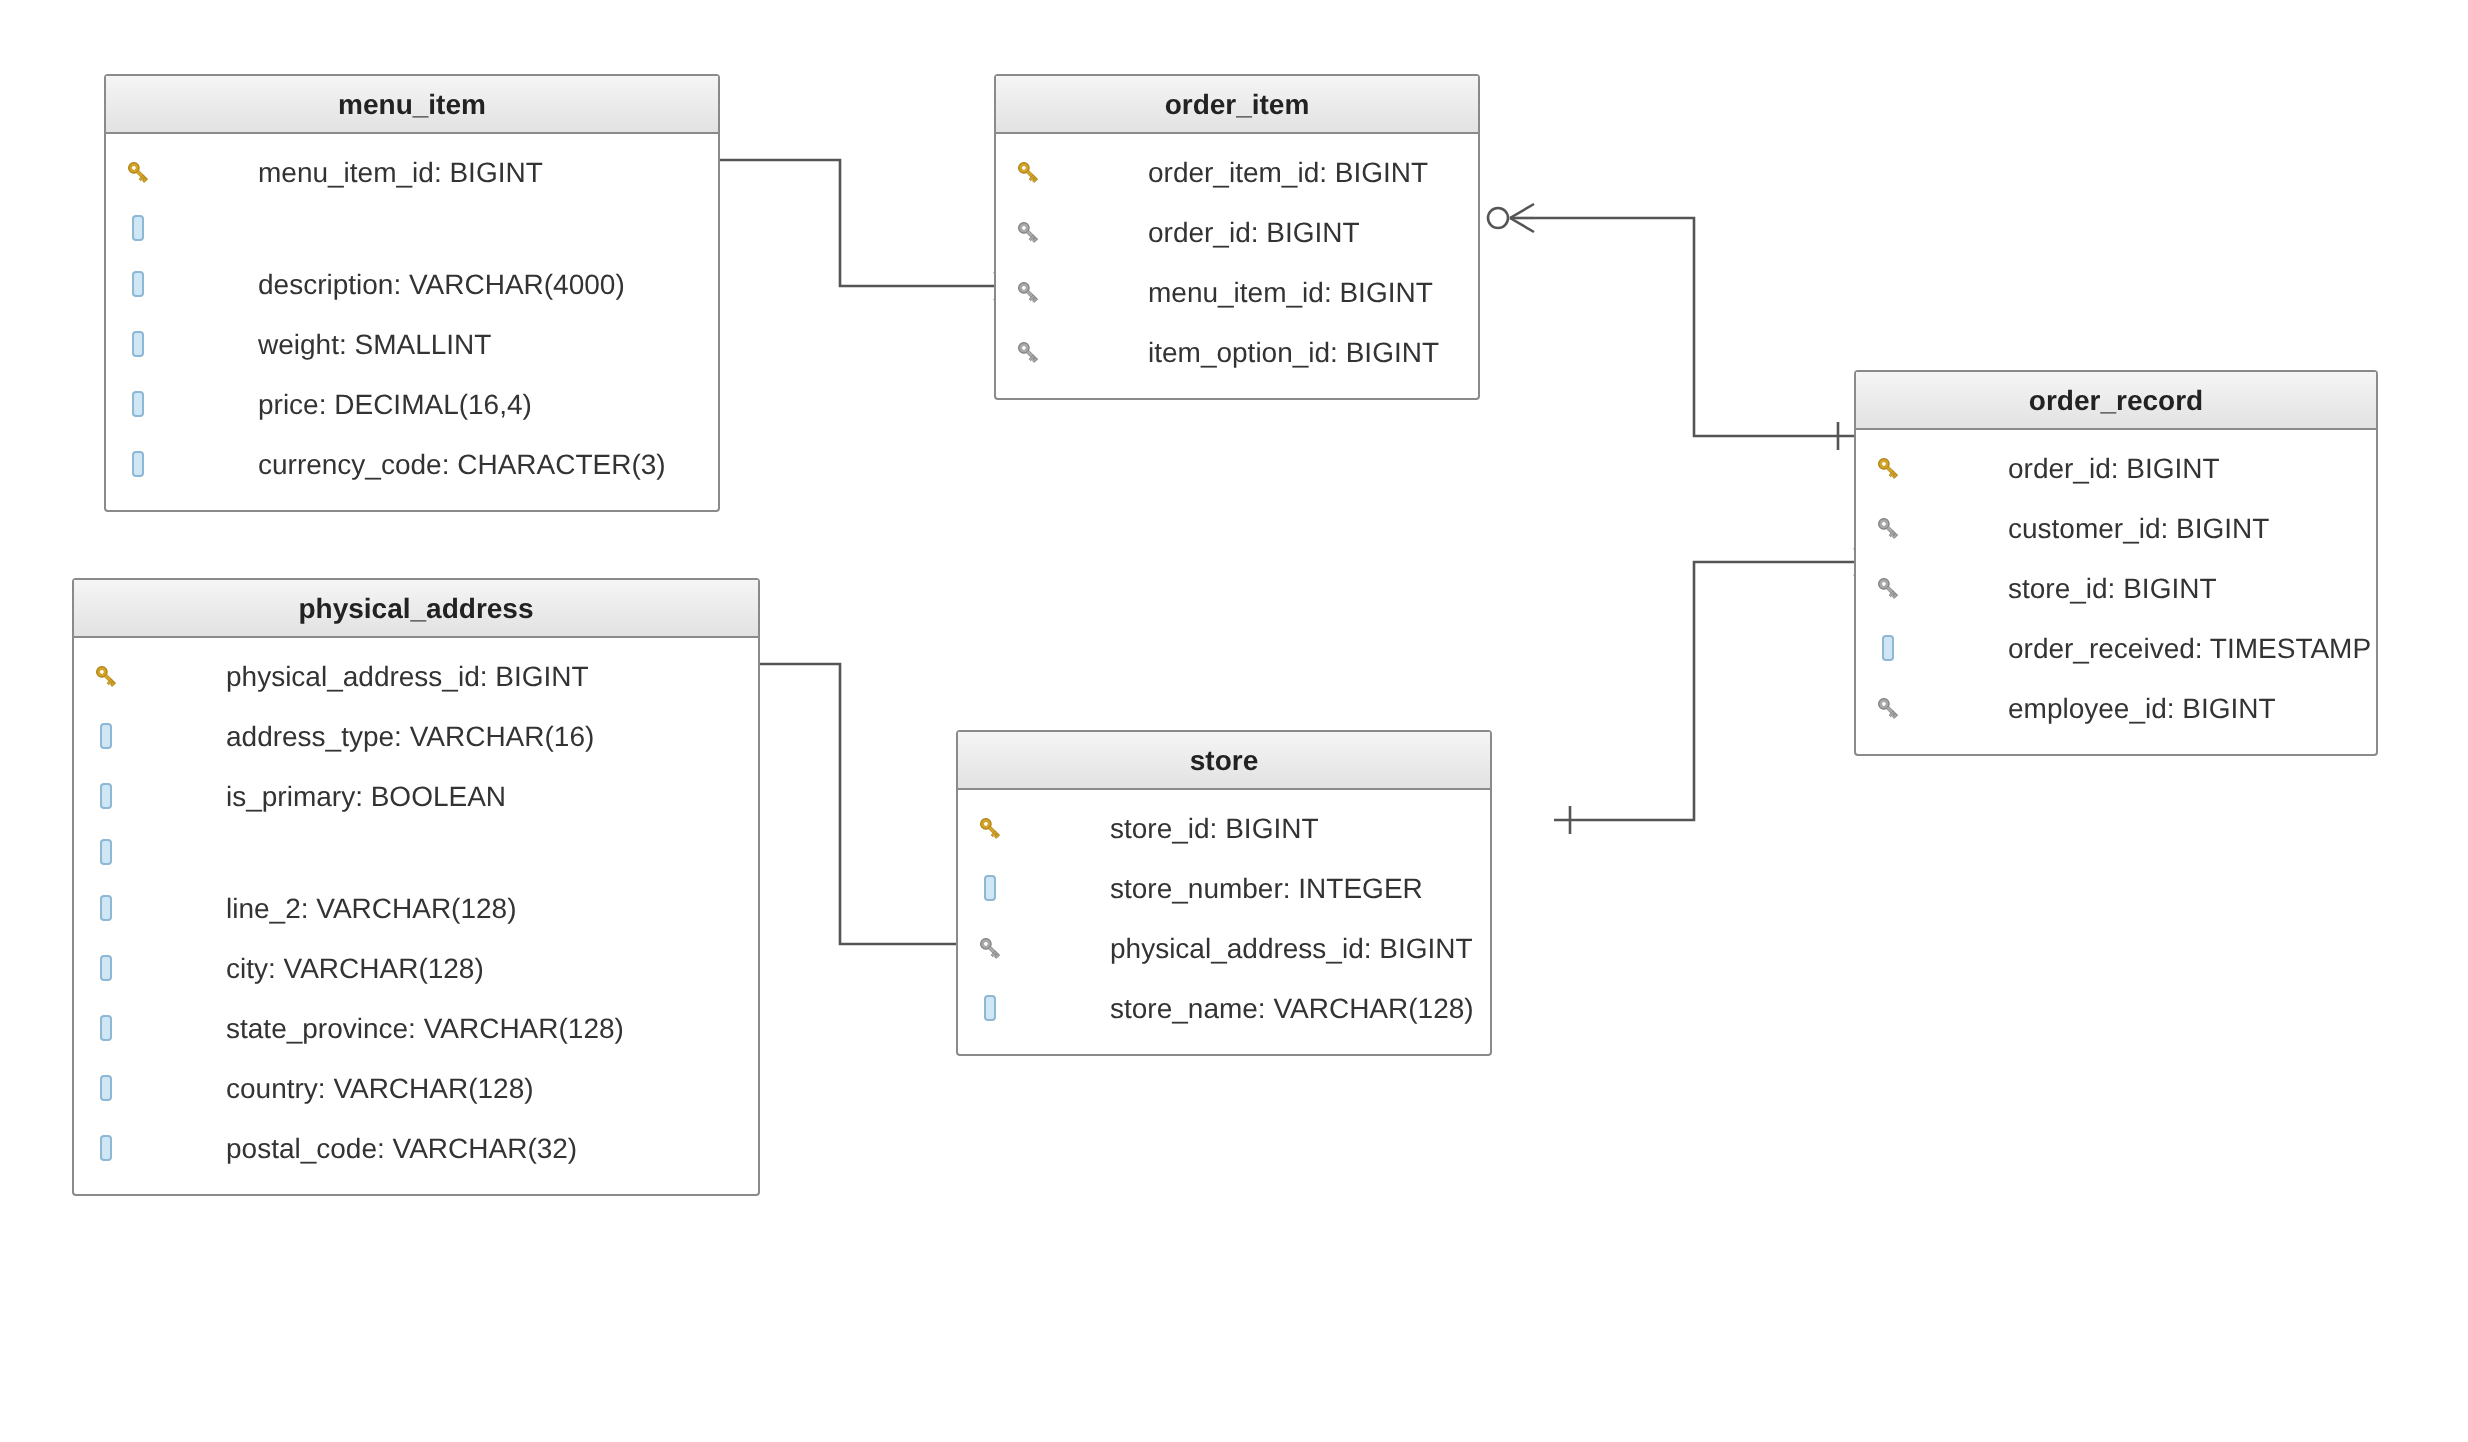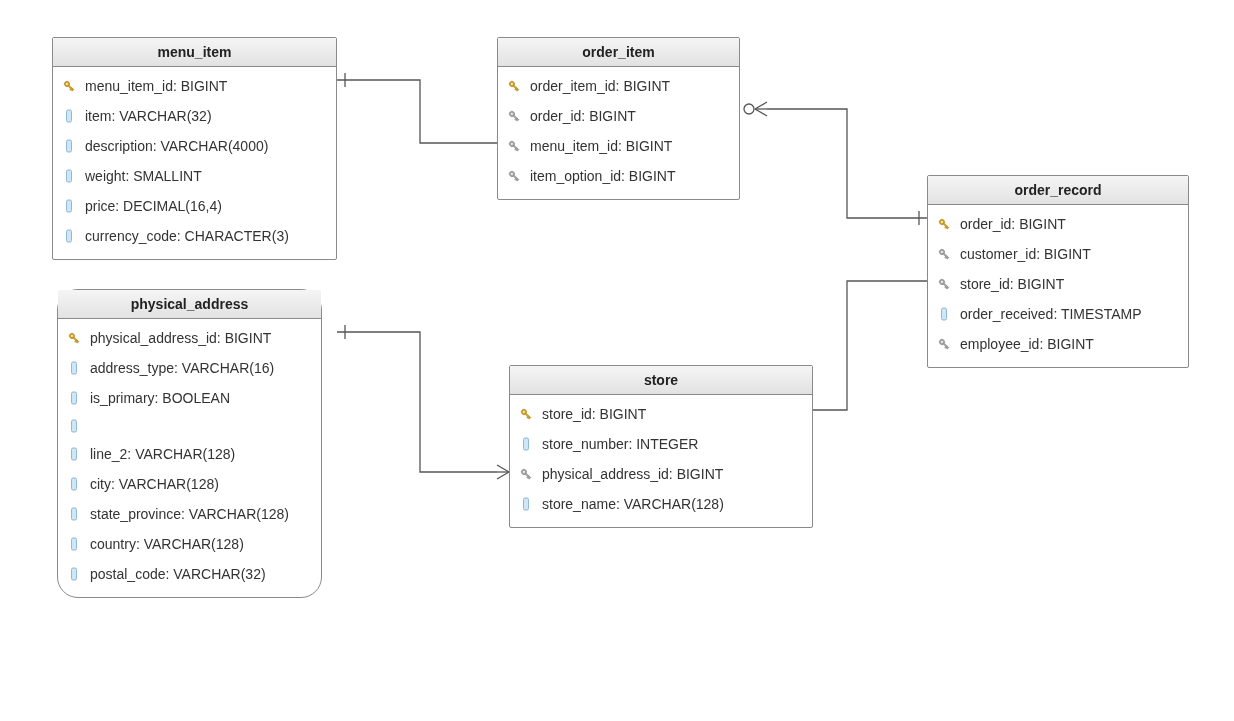--- a/index.html
+++ b/index.html
@@ -38,20 +38,21 @@
   }
   .entity .rows {
     padding: 4px 0 8px 0;
   }
   .entity .row {
     display: flex;
     align-items: center;
     padding: 5px 10px 5px 8px;
     line-height: 20px;
     white-space: nowrap;
+    gap: 44px;
   }
   .entity .row .ic {
     width: 16px;
     height: 16px;
     flex: 0 0 16px;
     margin-right: 8px;
     display: inline-flex;
     align-items: center;
     justify-content: center;
   }
@@ -93,21 +94,21 @@
       <path d="M 337 332 L 420 332 L 420 472 L 497 472" fill="none" stroke="#555" stroke-width="1.3"></path>
       <line x1="345" y1="325" x2="345" y2="339" stroke="#555" stroke-width="1.3"></line>
       <circle cx="515" cy="472" r="5" stroke="#555" stroke-width="1.3" fill="#ffffff"></circle>
       <line x1="509" y1="472" x2="497" y2="465" stroke="#555" stroke-width="1.3"></line>
       <line x1="509" y1="472" x2="497" y2="472" stroke="#555" stroke-width="1.3"></line>
       <line x1="509" y1="472" x2="497" y2="479" stroke="#555" stroke-width="1.3"></line>
     </g>
   </svg>
 
 <div id="entities-root">
-    <div class="entity" style="left: 52px; top: 37px; width: 285px;">
+    <div class="entity" style="left: 52px; top: 37px; width: 308px;">
       <div class="title">menu_item</div>
       <div class="rows">
         <div class="row">
           <span class="ic">
             <svg width="14" height="14" viewBox="0 0 24 24">
       <g transform="rotate(45 12 12)">
         <circle cx="7" cy="12" r="4.5" fill="#d4a427" stroke="#a87c12" stroke-width="1"></circle>
         <circle cx="7" cy="12" r="1.6" fill="#ffffff"></circle>
         <rect x="11" y="10.6" width="11" height="2.8" fill="#d4a427" stroke="#a87c12" stroke-width="0.6"></rect>
         <rect x="17" y="10.6" width="2" height="5" fill="#d4a427" stroke="#a87c12" stroke-width="0.6"></rect>
@@ -116,21 +117,20 @@
     </svg>
           </span>
           <span class="txt">menu_item_id: BIGINT</span>
         </div>
         <div class="row">
           <span class="ic">
             <svg width="8" height="14" viewBox="0 0 8 14">
     <rect x="1.5" y="1" width="5" height="12" rx="1.5" fill="#cfe6f5" stroke="#8fb8d4" stroke-width="1"></rect>
   </svg>
           </span>
-          <span class="txt">item: VARCHAR(32)</span>
         </div>
         <div class="row">
           <span class="ic">
             <svg width="8" height="14" viewBox="0 0 8 14">
     <rect x="1.5" y="1" width="5" height="12" rx="1.5" fill="#cfe6f5" stroke="#8fb8d4" stroke-width="1"></rect>
   </svg>
           </span>
           <span class="txt">description: VARCHAR(4000)</span>
         </div>
         <div class="row">
@@ -213,21 +213,21 @@
         <rect x="11" y="10.6" width="11" height="2.8" fill="#a9a9a9" stroke="#7a7a7a" stroke-width="0.6"></rect>
         <rect x="17" y="10.6" width="2" height="5" fill="#a9a9a9" stroke="#7a7a7a" stroke-width="0.6"></rect>
         <rect x="20" y="10.6" width="2" height="4" fill="#a9a9a9" stroke="#7a7a7a" stroke-width="0.6"></rect>
       </g>
     </svg>
           </span>
           <span class="txt">item_option_id: BIGINT</span>
         </div>
       </div>
     </div>
-    <div class="entity" style="left: 927px; top: 175px; width: 262px;">
+    <div class="entity" style="left: 927px; top: 185px; width: 262px;">
       <div class="title">order_record</div>
       <div class="rows">
         <div class="row">
           <span class="ic">
             <svg width="14" height="14" viewBox="0 0 24 24">
       <g transform="rotate(45 12 12)">
         <circle cx="7" cy="12" r="4.5" fill="#d4a427" stroke="#a87c12" stroke-width="1"></circle>
         <circle cx="7" cy="12" r="1.6" fill="#ffffff"></circle>
         <rect x="11" y="10.6" width="11" height="2.8" fill="#d4a427" stroke="#a87c12" stroke-width="0.6"></rect>
         <rect x="17" y="10.6" width="2" height="5" fill="#d4a427" stroke="#a87c12" stroke-width="0.6"></rect>
@@ -282,21 +282,21 @@
         <rect x="11" y="10.6" width="11" height="2.8" fill="#a9a9a9" stroke="#7a7a7a" stroke-width="0.6"></rect>
         <rect x="17" y="10.6" width="2" height="5" fill="#a9a9a9" stroke="#7a7a7a" stroke-width="0.6"></rect>
         <rect x="20" y="10.6" width="2" height="4" fill="#a9a9a9" stroke="#7a7a7a" stroke-width="0.6"></rect>
       </g>
     </svg>
           </span>
           <span class="txt">employee_id: BIGINT</span>
         </div>
       </div>
     </div>
-    <div class="entity" style="left: 57px; top: 289px; width: 265px; border-radius: 21px;">
+    <div class="entity" style="left: 36px; top: 289px; width: 344px;">
       <div class="title">physical_address</div>
       <div class="rows">
         <div class="row">
           <span class="ic">
             <svg width="14" height="14" viewBox="0 0 24 24">
       <g transform="rotate(45 12 12)">
         <circle cx="7" cy="12" r="4.5" fill="#d4a427" stroke="#a87c12" stroke-width="1"></circle>
         <circle cx="7" cy="12" r="1.6" fill="#ffffff"></circle>
         <rect x="11" y="10.6" width="11" height="2.8" fill="#d4a427" stroke="#a87c12" stroke-width="0.6"></rect>
         <rect x="17" y="10.6" width="2" height="5" fill="#d4a427" stroke="#a87c12" stroke-width="0.6"></rect>
@@ -364,21 +364,21 @@
         <div class="row">
           <span class="ic">
             <svg width="8" height="14" viewBox="0 0 8 14">
     <rect x="1.5" y="1" width="5" height="12" rx="1.5" fill="#cfe6f5" stroke="#8fb8d4" stroke-width="1"></rect>
   </svg>
           </span>
           <span class="txt">postal_code: VARCHAR(32)</span>
         </div>
       </div>
     </div>
-    <div class="entity" style="left: 509px; top: 365px; width: 304px;">
+    <div class="entity" style="left: 478px; top: 365px; width: 268px;">
       <div class="title">store</div>
       <div class="rows">
         <div class="row">
           <span class="ic">
             <svg width="14" height="14" viewBox="0 0 24 24">
       <g transform="rotate(45 12 12)">
         <circle cx="7" cy="12" r="4.5" fill="#d4a427" stroke="#a87c12" stroke-width="1"></circle>
         <circle cx="7" cy="12" r="1.6" fill="#ffffff"></circle>
         <rect x="11" y="10.6" width="11" height="2.8" fill="#d4a427" stroke="#a87c12" stroke-width="0.6"></rect>
         <rect x="17" y="10.6" width="2" height="5" fill="#d4a427" stroke="#a87c12" stroke-width="0.6"></rect>

